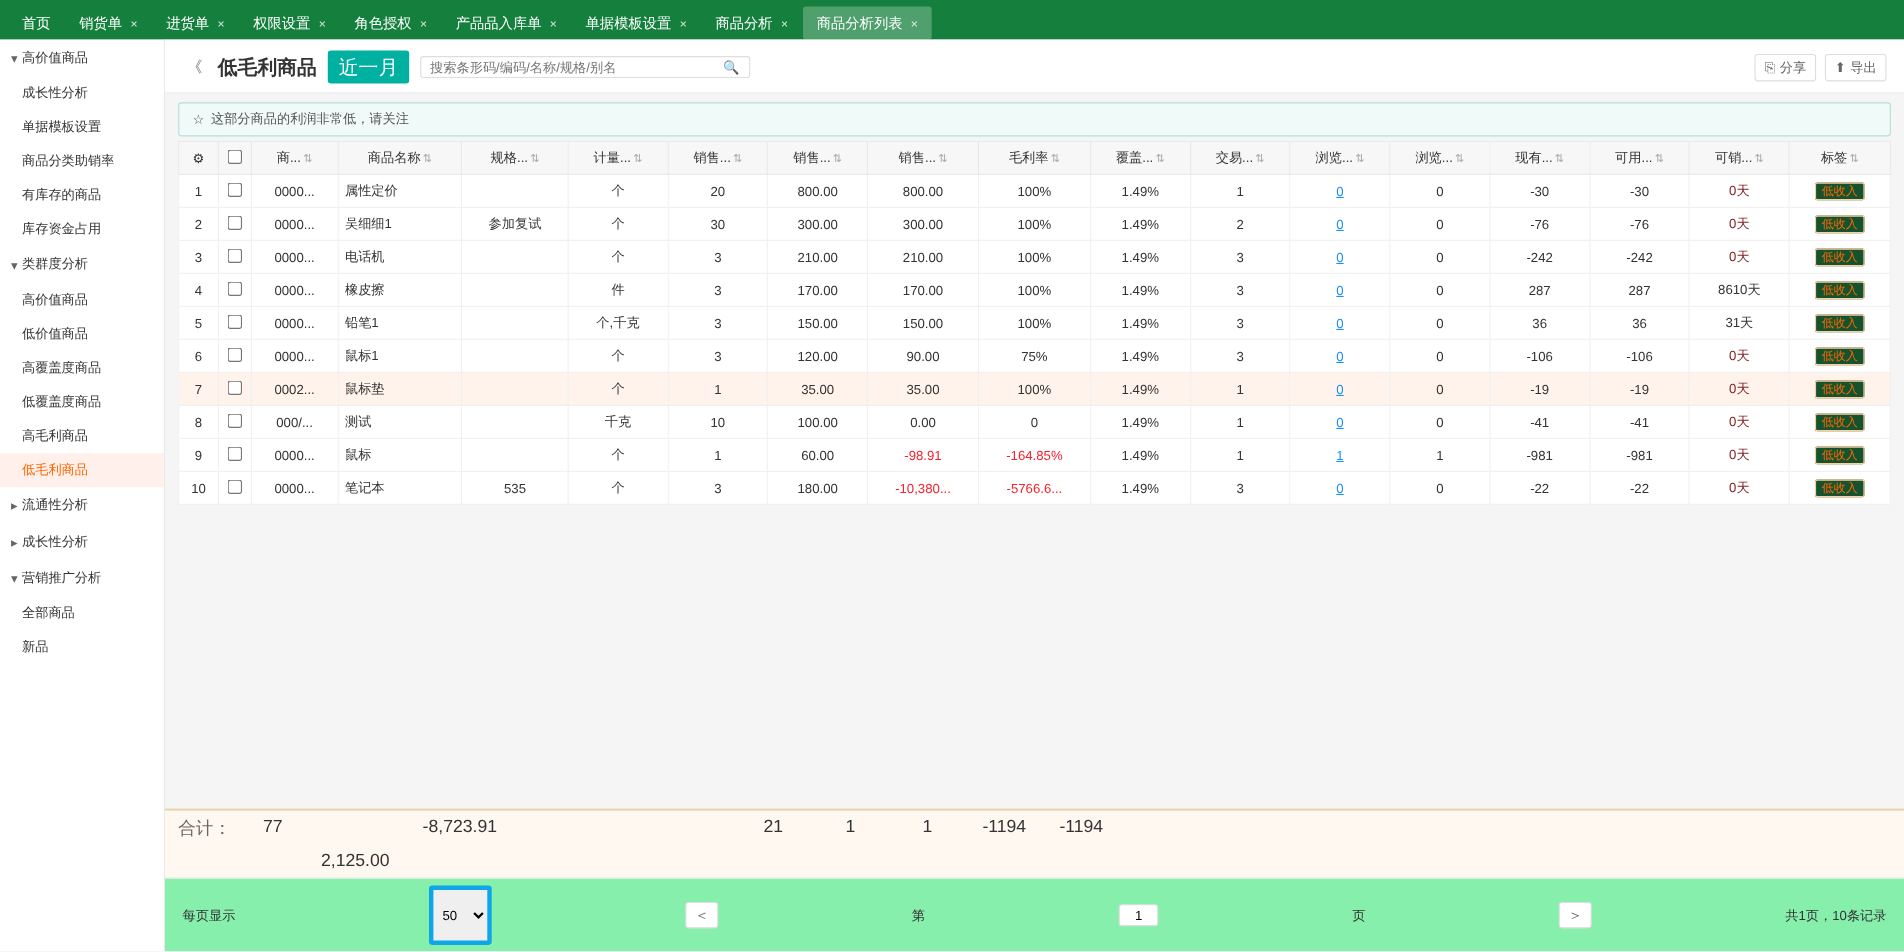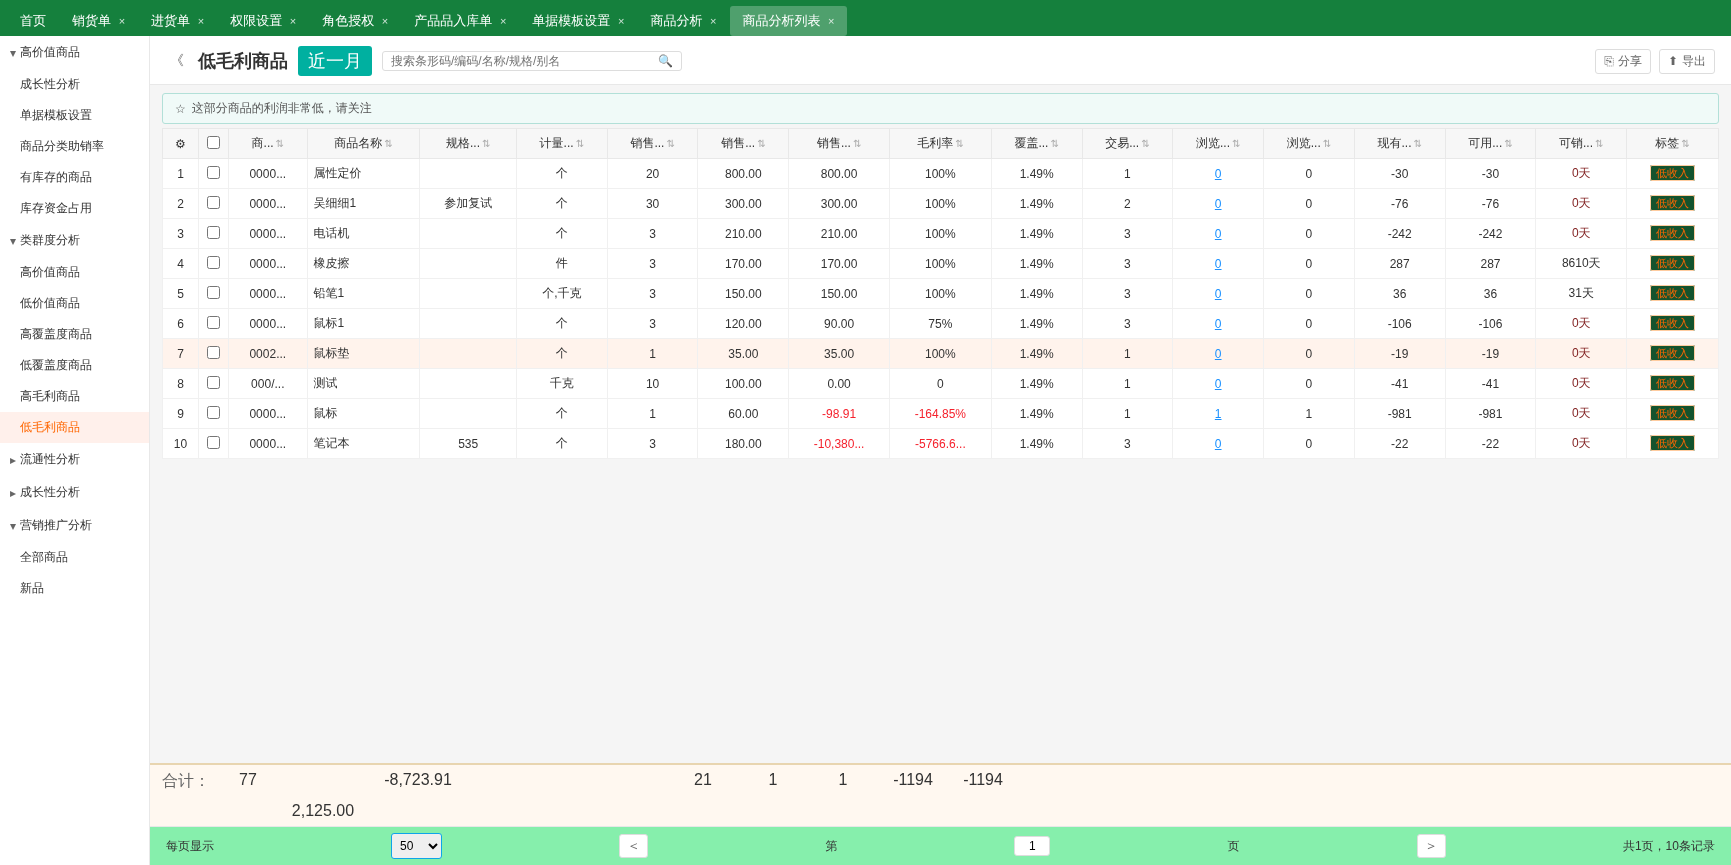--- a/index.html
+++ b/index.html
@@ -210,23 +210,23 @@
       align-items: center;
       justify-content: space-between;
       padding: 6px 16px;
       background: #86efac;
       border-top: 1px solid #e8e8e8;
       gap: 8px;
       font-size: 12px;
       color: #333;
     }
     .page-size-select {
-      border: 1px solid #0ea5e9;
-      border-radius: 3px;
-      padding: 4px 4px;
+      border: 4px solid #0ea5e9;
+      border-radius: 3px;
+      padding: 15px 4px;
       font-size: 12px;
     }
     .page-btn {
       border: 1px solid #ddd;
       background: #fff;
       padding: 2px 7px;
       border-radius: 3px;
       cursor: pointer;
       color: #666;
     }

